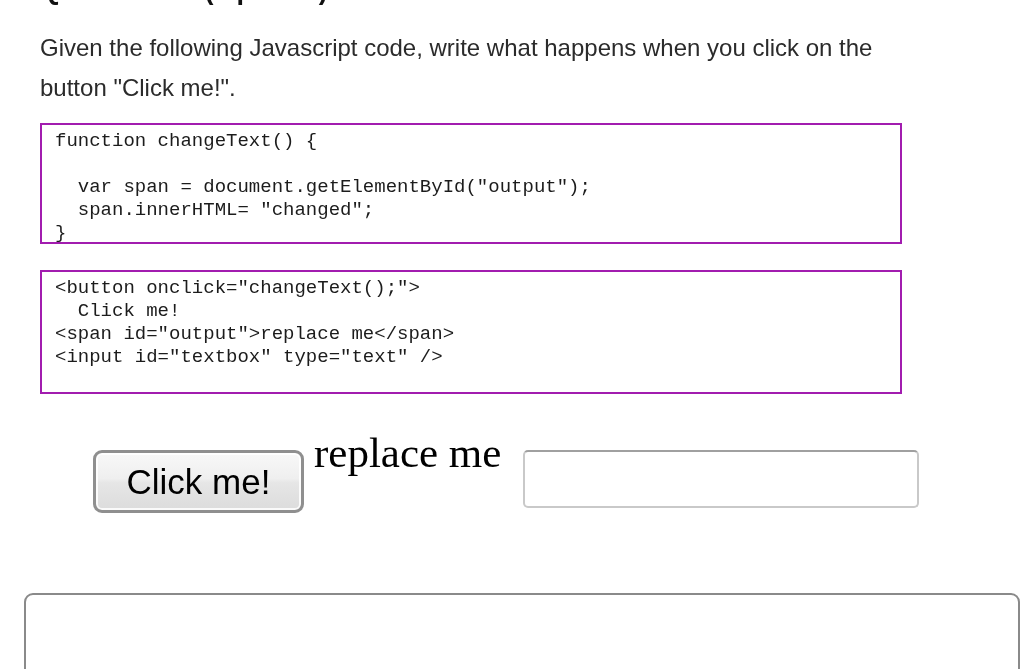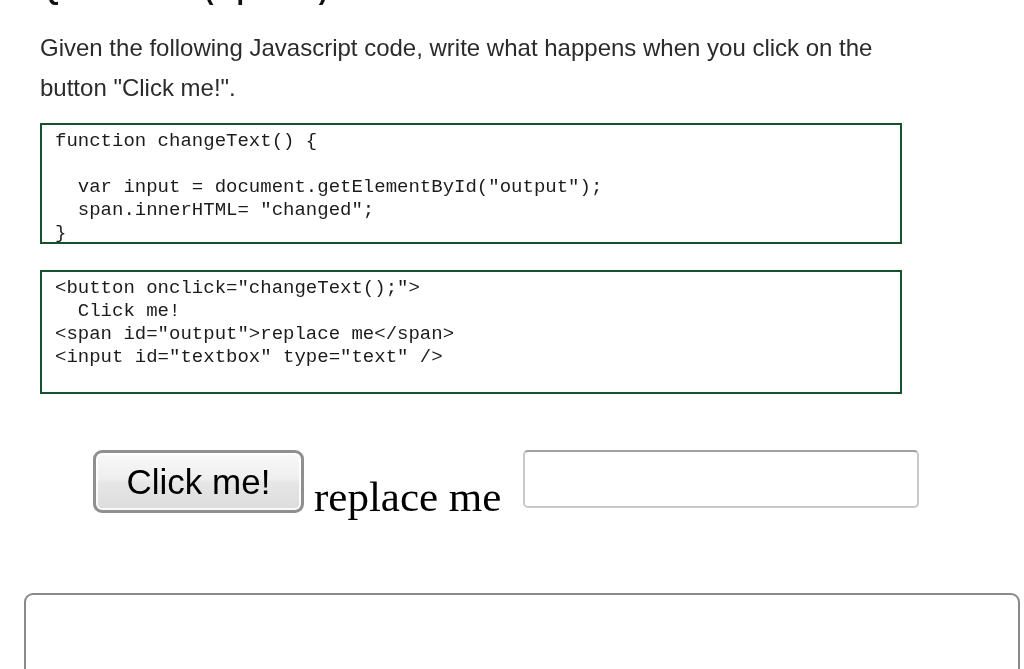--- a/index.html
+++ b/index.html
@@ -38,21 +38,21 @@
     color: #2b2b2b;
   }
   .question-line { white-space: nowrap; }
 
   
   .code-box {
     position: absolute;
     left: 40px;
     width: 862px;
     box-sizing: border-box;
-    border: 2px solid #14532d;
+    border: 2px solid #a21caf;
     background: #ffffff;
     font-family: "Liberation Mono", "DejaVu Sans Mono", monospace;
     font-size: 19px;
     line-height: 23px;
     color: #1c1c1c;
     padding: 5px 6px 2px 13px;
   }
   .code-box.js-box   { top: 123px; height: 121px; }
   .code-box.html-box { top: 270px; height: 124px; }
   .code-line {
@@ -77,21 +77,21 @@
     justify-content: center;
     font-family: "Liberation Sans", sans-serif;
     font-size: 35px;
     color: #000000;
     padding: 0;
     cursor: pointer;
   }
   .demo-span {
     position: absolute;
     left: 314px;
-    top: 472px;
+    top: 428px;
     font-family: "Liberation Serif", serif;
     font-size: 43px;
     line-height: 50px;
     color: #000000;
     white-space: nowrap;
   }
   .demo-input {
     position: absolute;
     left: 523px;
     top: 450px;
@@ -134,21 +134,21 @@
   <div class="clipped-heading">Question 24 (5 points)</div>
 
   <div class="question-text">
     <div class="question-line">Given the following Javascript code, write what happens when you click on the</div>
     <div class="question-line">button "Click me!".</div>
   </div>
 
   <div class="code-box js-box">
     <div class="code-line">function changeText() {</div>
     <div class="code-line"></div>
-    <div class="code-line">  var input = document.getElementById("output");</div>
+    <div class="code-line">  var span = document.getElementById("output");</div>
     <div class="code-line">  span.innerHTML= "changed";</div>
     <div class="code-line">}</div>
   </div>
 
   <div class="code-box html-box">
     <div class="code-line">&lt;button onclick="changeText();"&gt;</div>
     <div class="code-line">  Click me!</div>
     <div class="code-line">&lt;span id="output"&gt;replace me&lt;/span&gt;</div>
     <div class="code-line">&lt;input id="textbox" type="text" /&gt;</div>
   </div>

